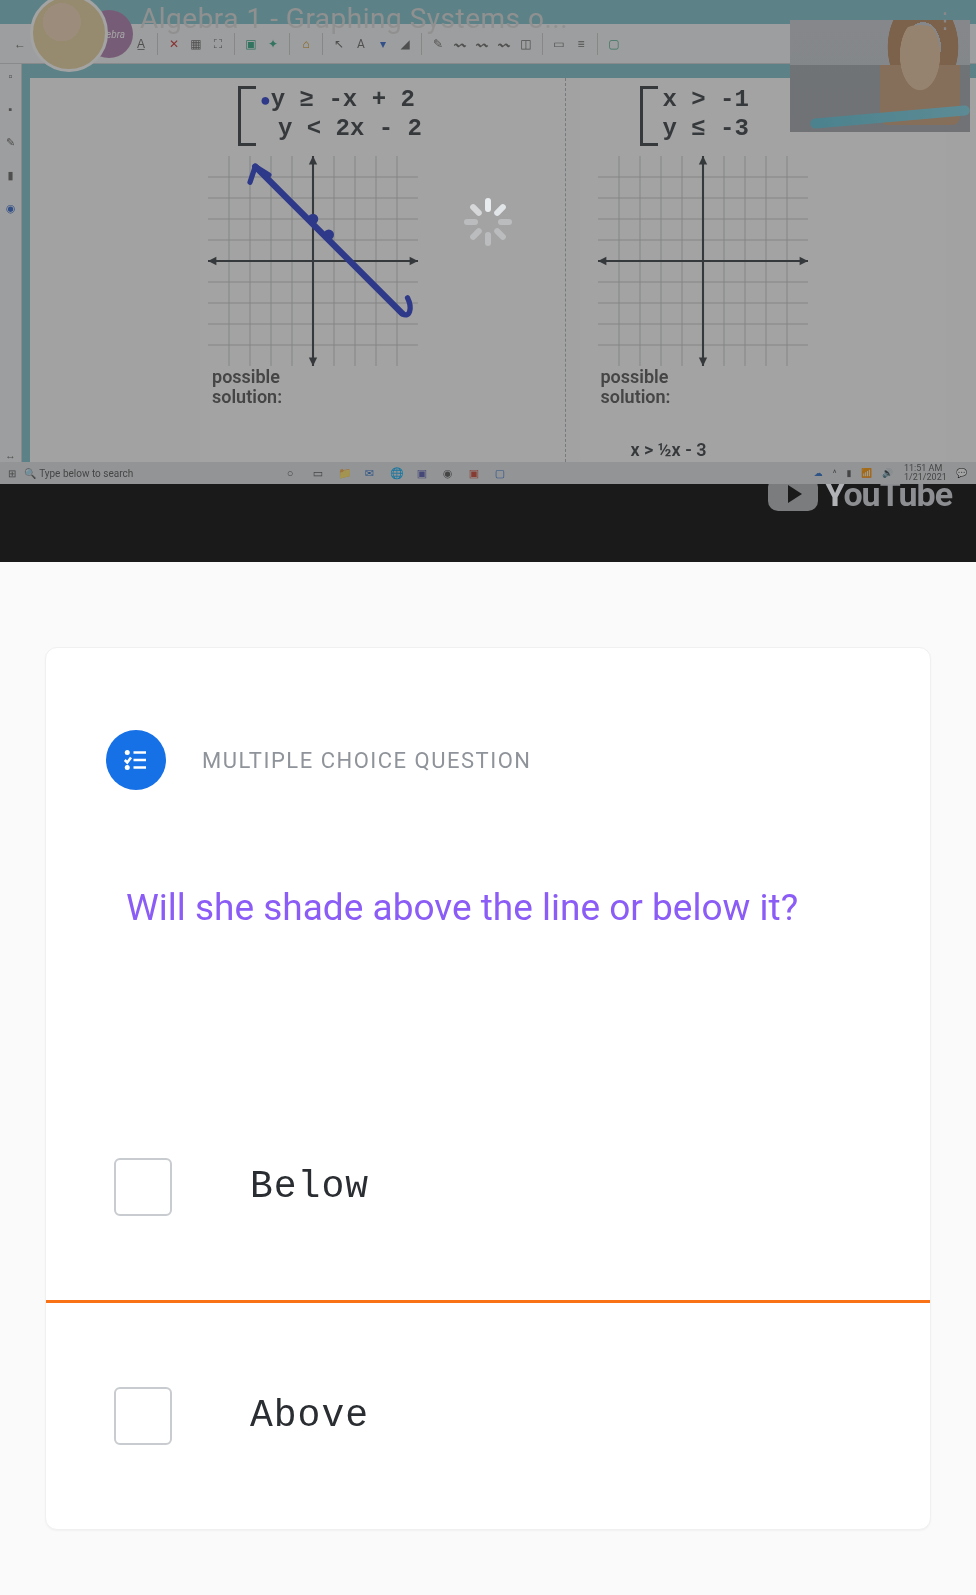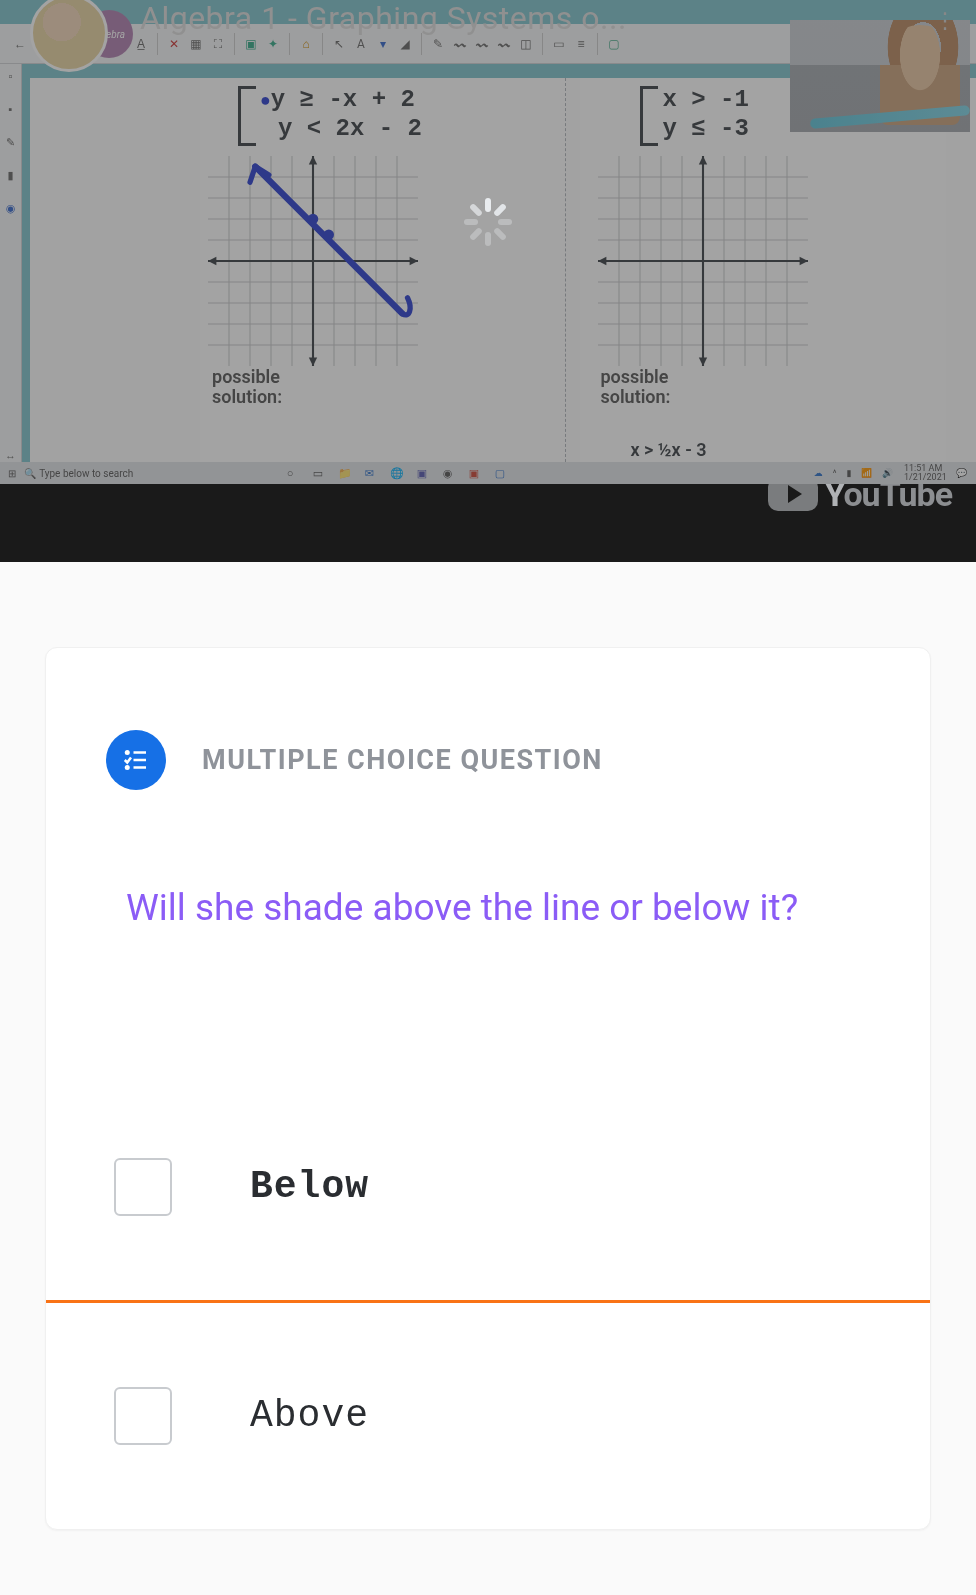--- a/index.html
+++ b/index.html
@@ -28,21 +28,21 @@
       position: absolute;
       top: 0; left: 0; right: 0;
       height: 36px;
       display: flex;
       align-items: center;
       padding-left: 140px;
       z-index: 10;
     }
     .video-title {
       color: #ddd;
-      font-size: 32px;
+      font-size: 28px;
       font-weight: 400;
       white-space: nowrap;
       letter-spacing: 0.5px;
     }
     .more-dots {
       position: absolute;
       right: 20px;
       top: 8px;
       color: #888;
       font-size: 22px;
@@ -340,42 +340,42 @@
       width: 60px;
       height: 60px;
       border-radius: 50%;
       background: #1670e6;
       display: flex;
       align-items: center;
       justify-content: center;
     }
     .q-type {
       color: #8f939a;
-      font-size: 27px;
+      font-size: 22px;
       letter-spacing: 1.5px;
-      font-weight: 700;
+      font-weight: 400;
     }
     .question-text {
       padding: 92px 60px 40px 80px;
       font-size: 37px;
       color: #8b5cf6;
       font-weight: 400;
       line-height: 1.4;
     }
     .options {
       padding-top: 100px;
     }
     .option-row {
       display: flex;
       align-items: center;
       gap: 78px;
       padding: 84px 68px;
       border-top: 3px solid #f97316;
     }
-    .option-row:first-child { border-top: none; font-weight: bold; }
+    .option-row:first-child { border-top: none; }
     .checkbox {
       width: 58px;
       height: 58px;
       border: 2px solid #c8cbcf;
       border-radius: 6px;
       flex-shrink: 0;
     }
     .option-label {
       font-family: 'Courier New', Courier, monospace;
       font-size: 38px;

